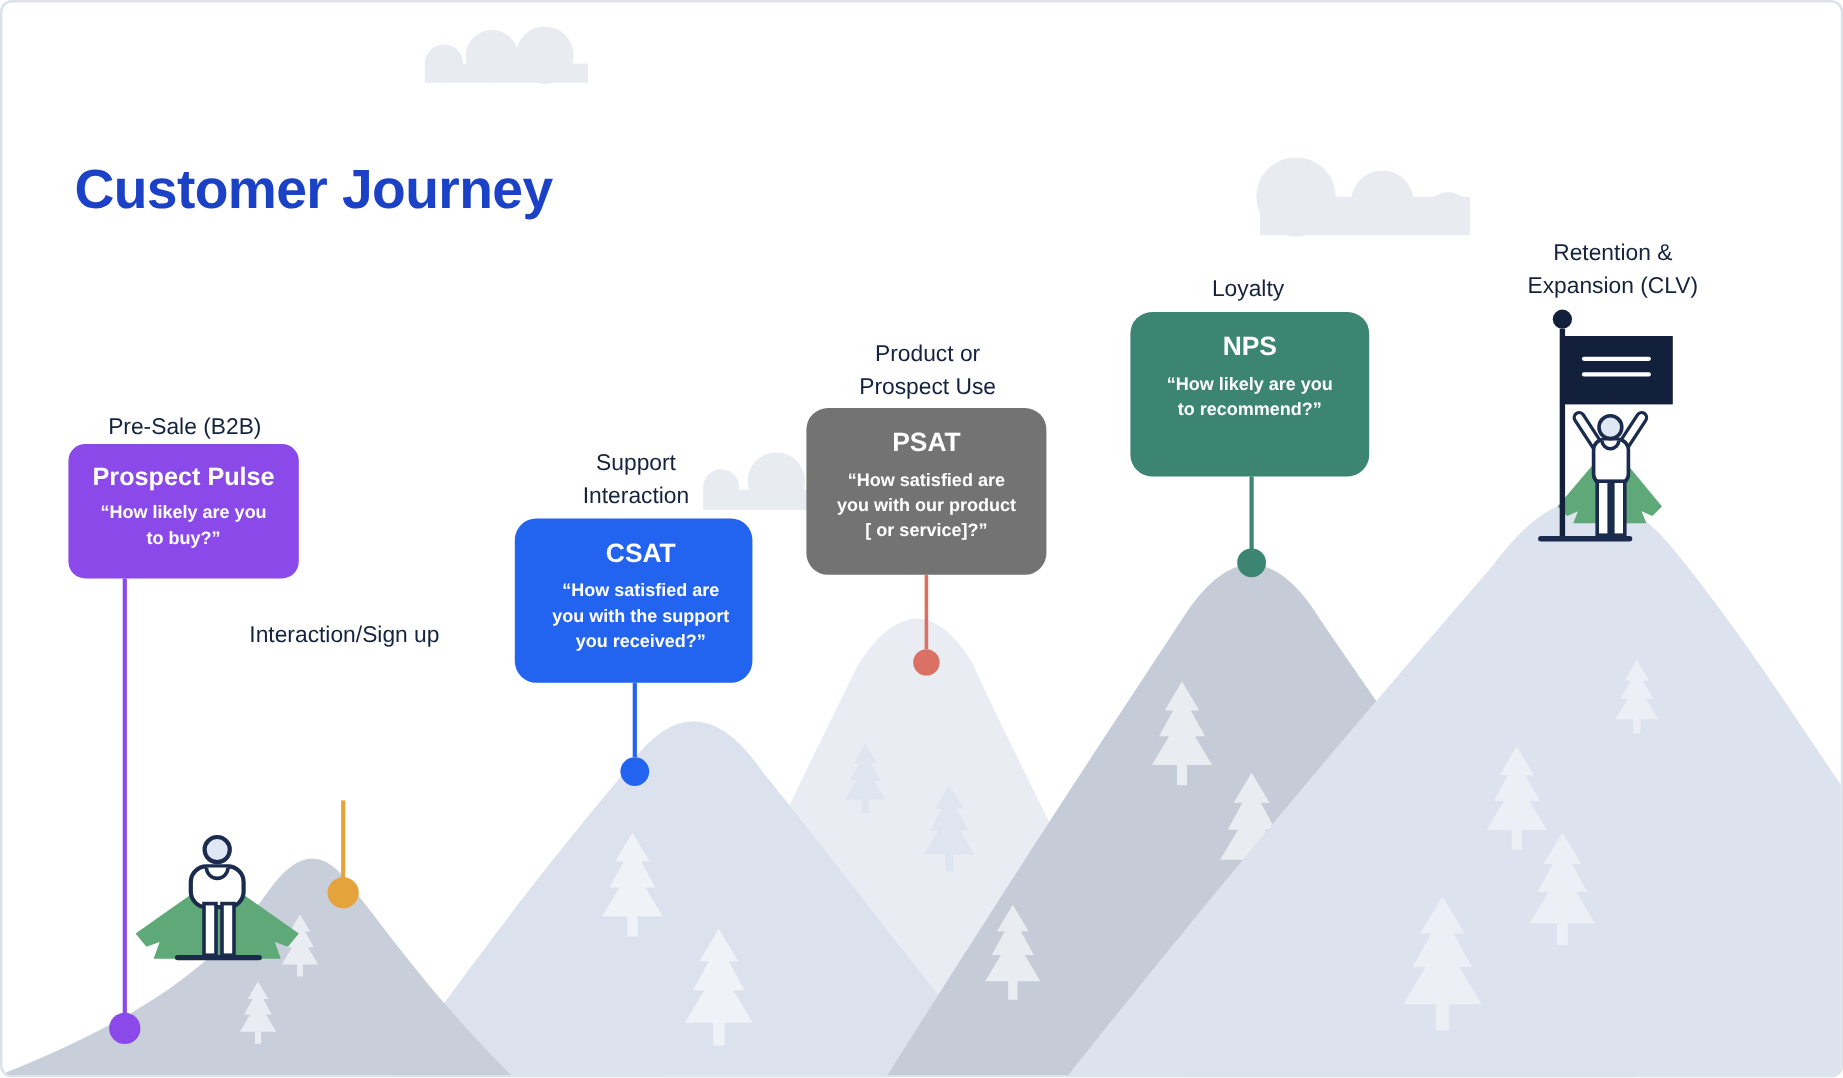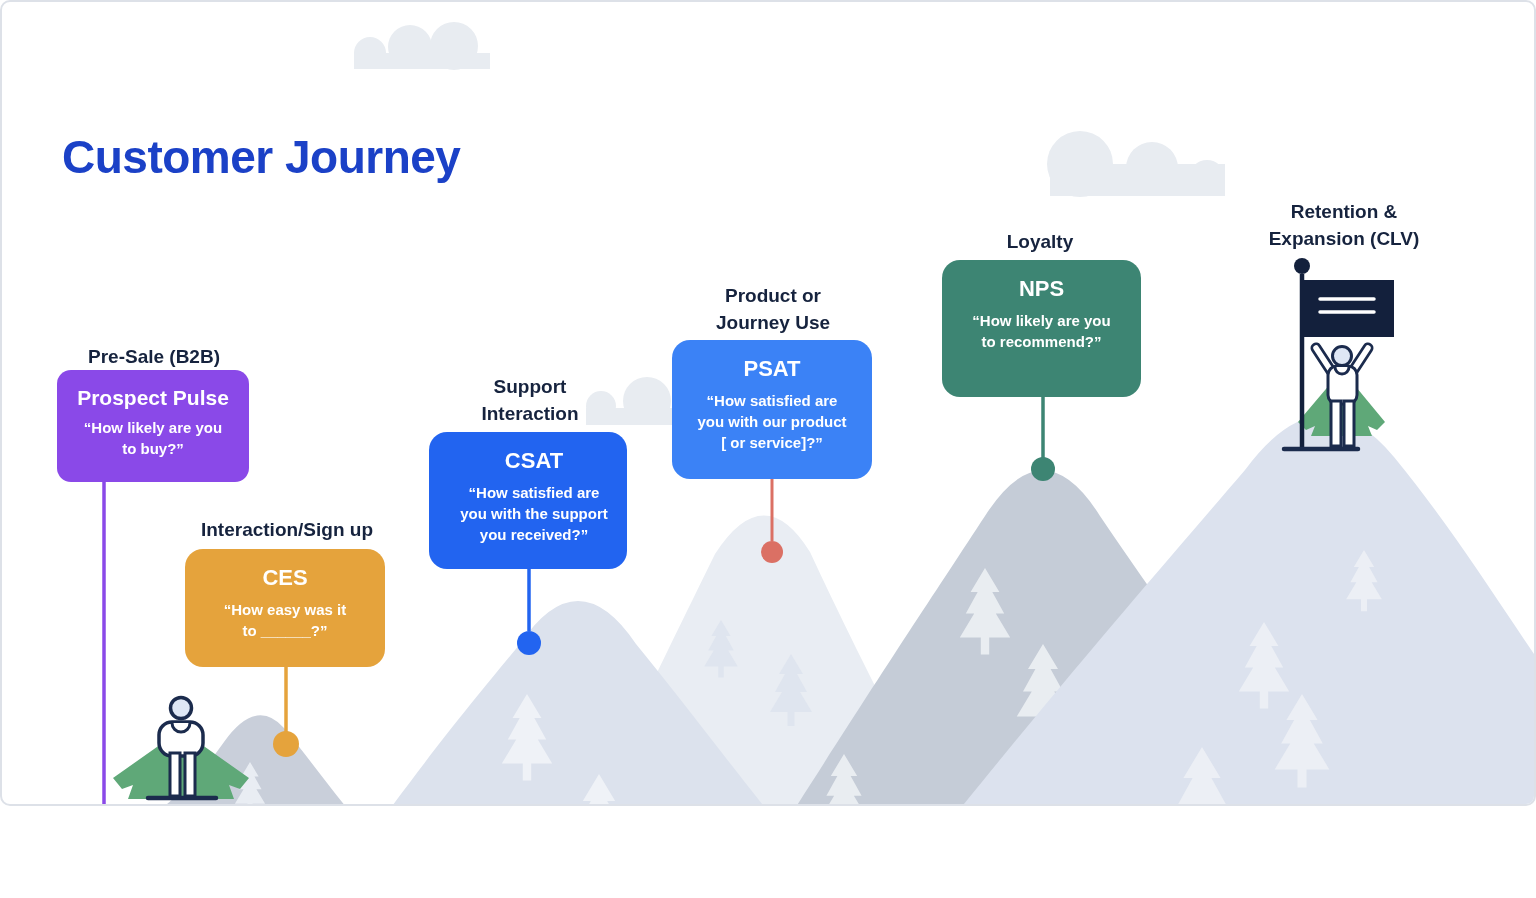--- a/index.html
+++ b/index.html
@@ -1,34 +1,34 @@
 <!DOCTYPE html>
 <html><head>
 <meta charset="utf-8">
 <style>
   html,body{margin:0;padding:0;background:#fff;}
   .canvas{
     position:relative;
-    width:1536px;height:806px;
+    width:1536px;height:898px;
     background:#ffffff;
     border:2px solid #dde1e8;
     border-radius:10px;
     box-sizing:border-box;
     overflow:hidden;
     font-family:"Liberation Sans", sans-serif;
   }
   .scene{position:absolute;left:0;top:0;width:1536px;height:898px;}
   .page-title{
     position:absolute;left:60px;top:128px;
     font-size:46px;font-weight:700;letter-spacing:-0.5px;
     color:#1B41C7;margin:0;
   }
   .stage-label{
     position:absolute;transform:translateX(-50%);
-    font-size:19px;font-weight:700;color:#16233E;
+    font-size:19px;font-weight:400;color:#16233E;
     text-align:center;line-height:1.4;white-space:pre-line;
   }
   .lbl-presale{left:152px;top:342px;}
   .lbl-onboarding{left:285px;top:515px;}
   .lbl-support{left:528px;top:372px;}
   .lbl-product{left:771px;top:281px;}
   .lbl-loyalty{left:1014px;top:227px;margin-left:24px;}
   .lbl-retention{left:1342px;top:197px;}
   .card{
     position:absolute;border-radius:18px;color:#ffffff;
@@ -160,45 +160,40 @@
     </g>
   </svg>
 
   <h1 class="page-title" style="color: rgb(27, 65, 199);">Customer Journey</h1>
 
   <div class="stage-label lbl-presale">Pre-Sale (B2B)</div>
   <div class="stage-label lbl-onboarding">Interaction/Sign up</div>
   <div class="stage-label lbl-support">Support
 Interaction</div>
   <div class="stage-label lbl-product">Product or
-Journey Use</div>
+Prospect Use</div>
   <div class="stage-label lbl-loyalty">Loyalty</div>
   <div class="stage-label lbl-retention">Retention &amp;
 Expansion (CLV)</div>
 
   <div class="card card-presale" style="background-color: rgb(138, 73, 232);">
     <div class="metric">Prospect Pulse</div>
     <div class="question">“How likely are you
 to buy?”</div>
   </div>
 
-  <div class="card card-onboarding" style="background-color: rgb(229, 163, 60);">
-    <div class="metric">CES</div>
-    <div class="question">“How easy was it
-to ______?”</div>
-  </div>
 
   <div class="card card-support" style="background-color: rgb(34, 100, 240); padding-left: 12px;">
     <div class="metric">CSAT</div>
     <div class="question">“How satisfied are
 you with the support
 you received?”</div>
   </div>
 
-  <div class="card card-product" style="background-color: #3b82f6;">
+  <div class="card card-product" style="background-color: #737373;">
     <div class="metric">PSAT</div>
     <div class="question">“How satisfied are
 you with our product
 [ or service]?”</div>
   </div>
 
   <div class="card card-loyalty" style="background-color: rgb(61, 133, 115);">
     <div class="metric">NPS</div>
     <div class="question">“How likely are you
 to recommend?”</div>

